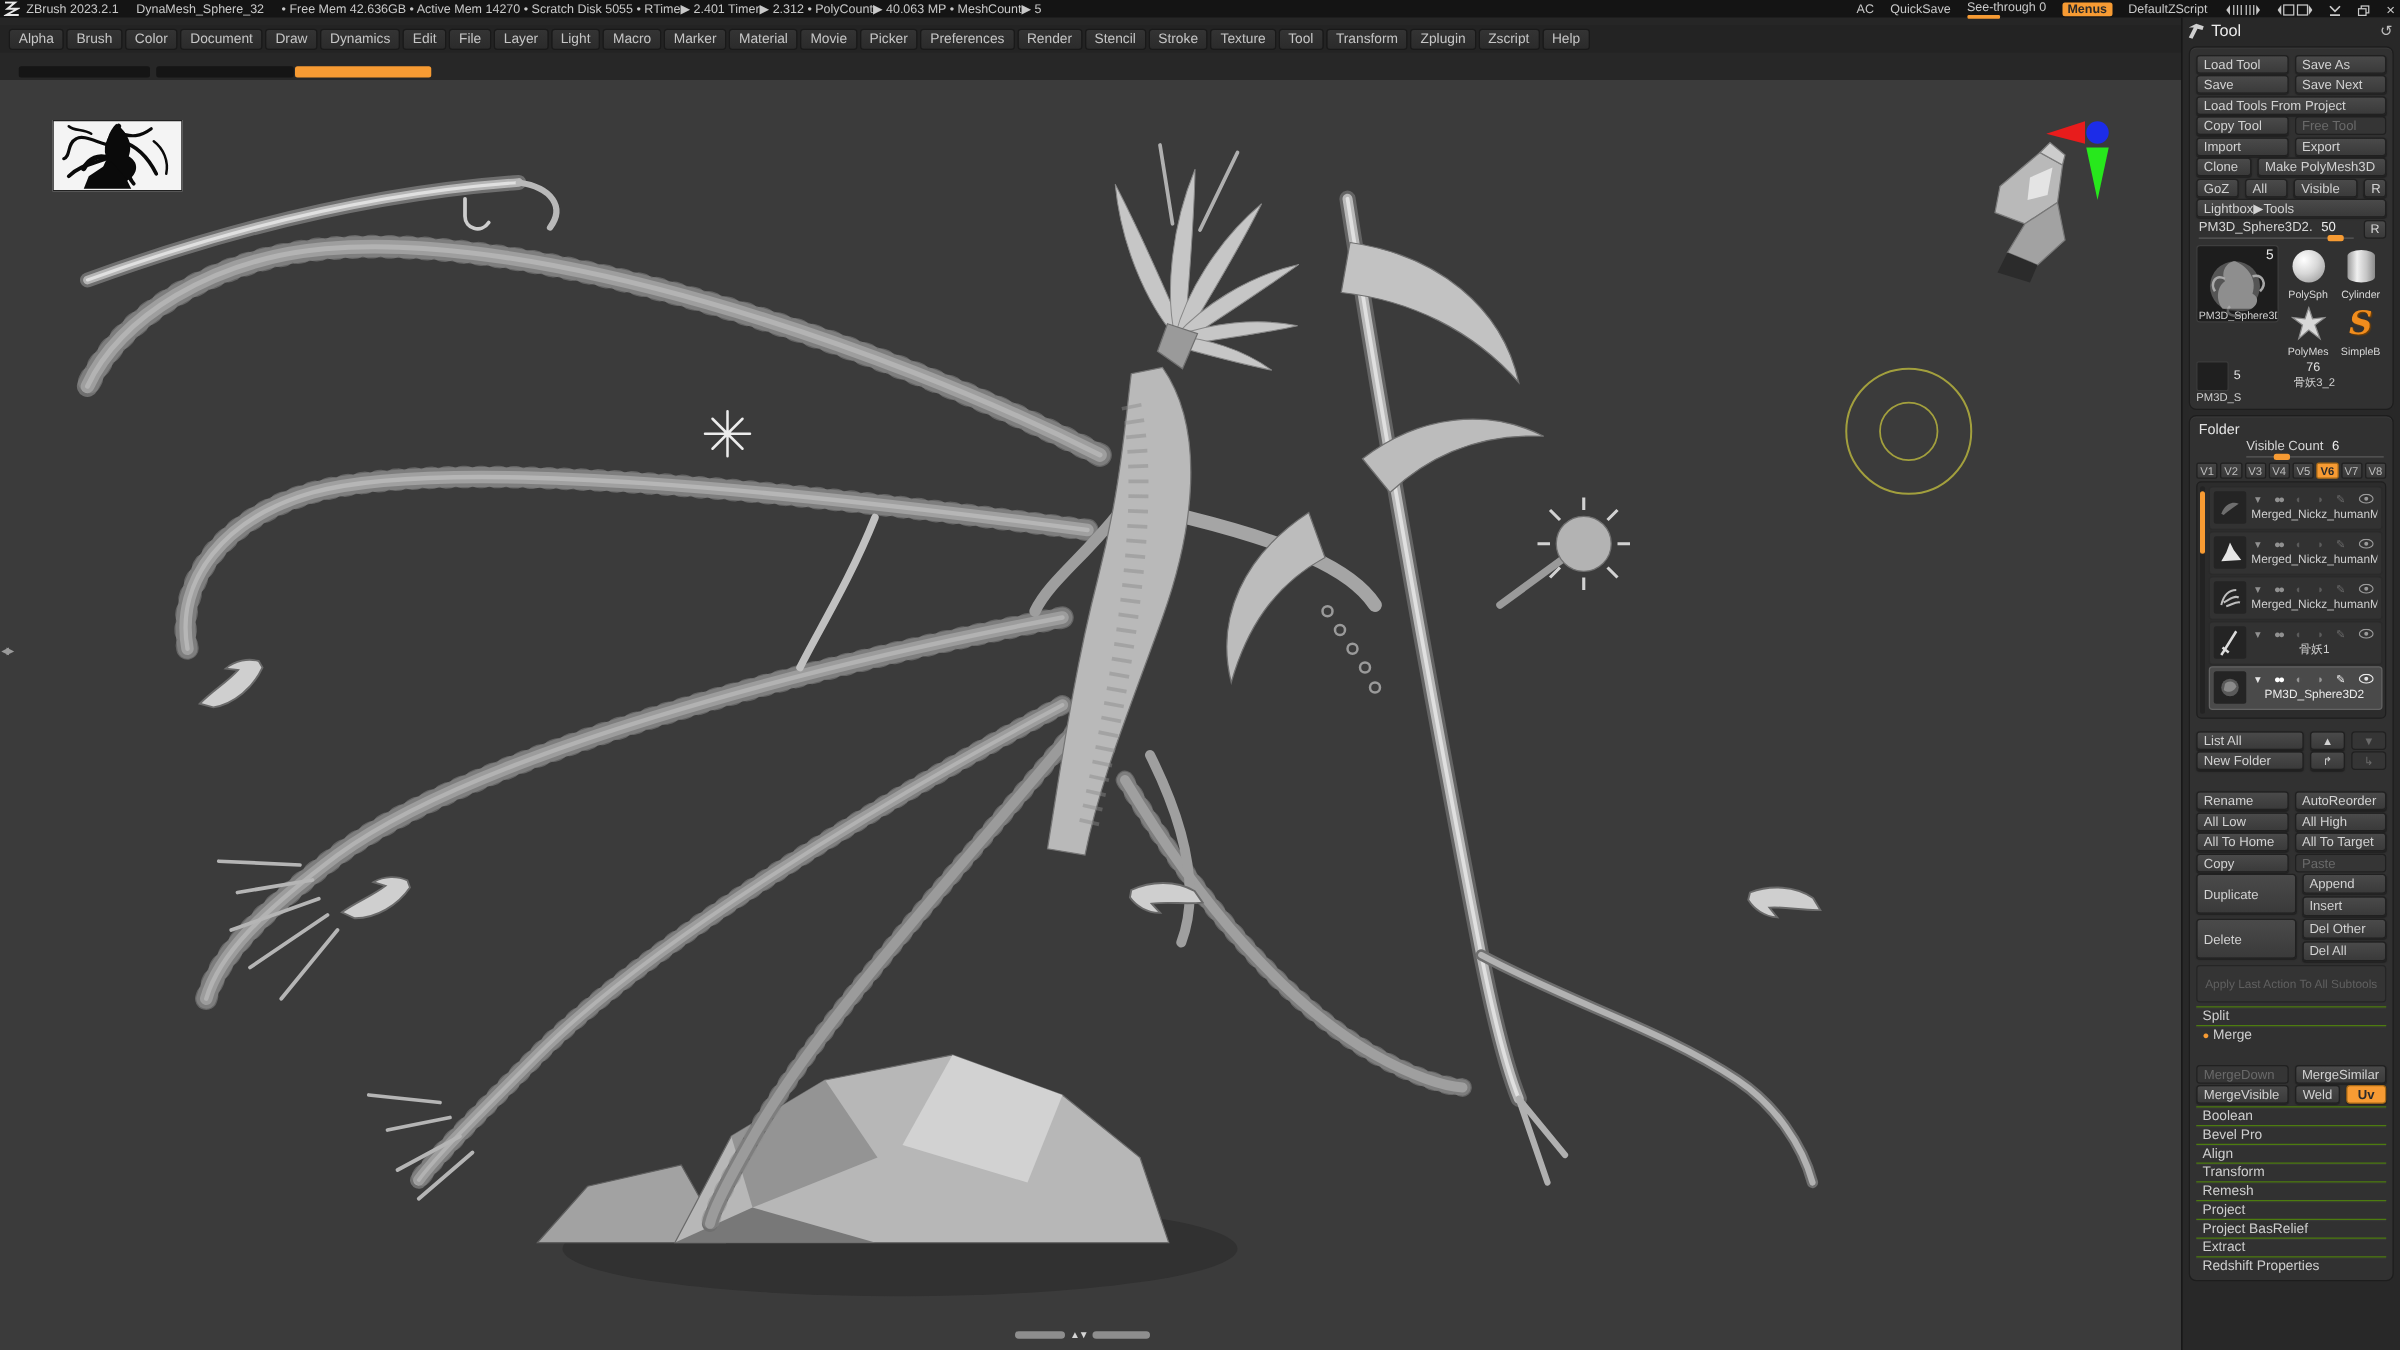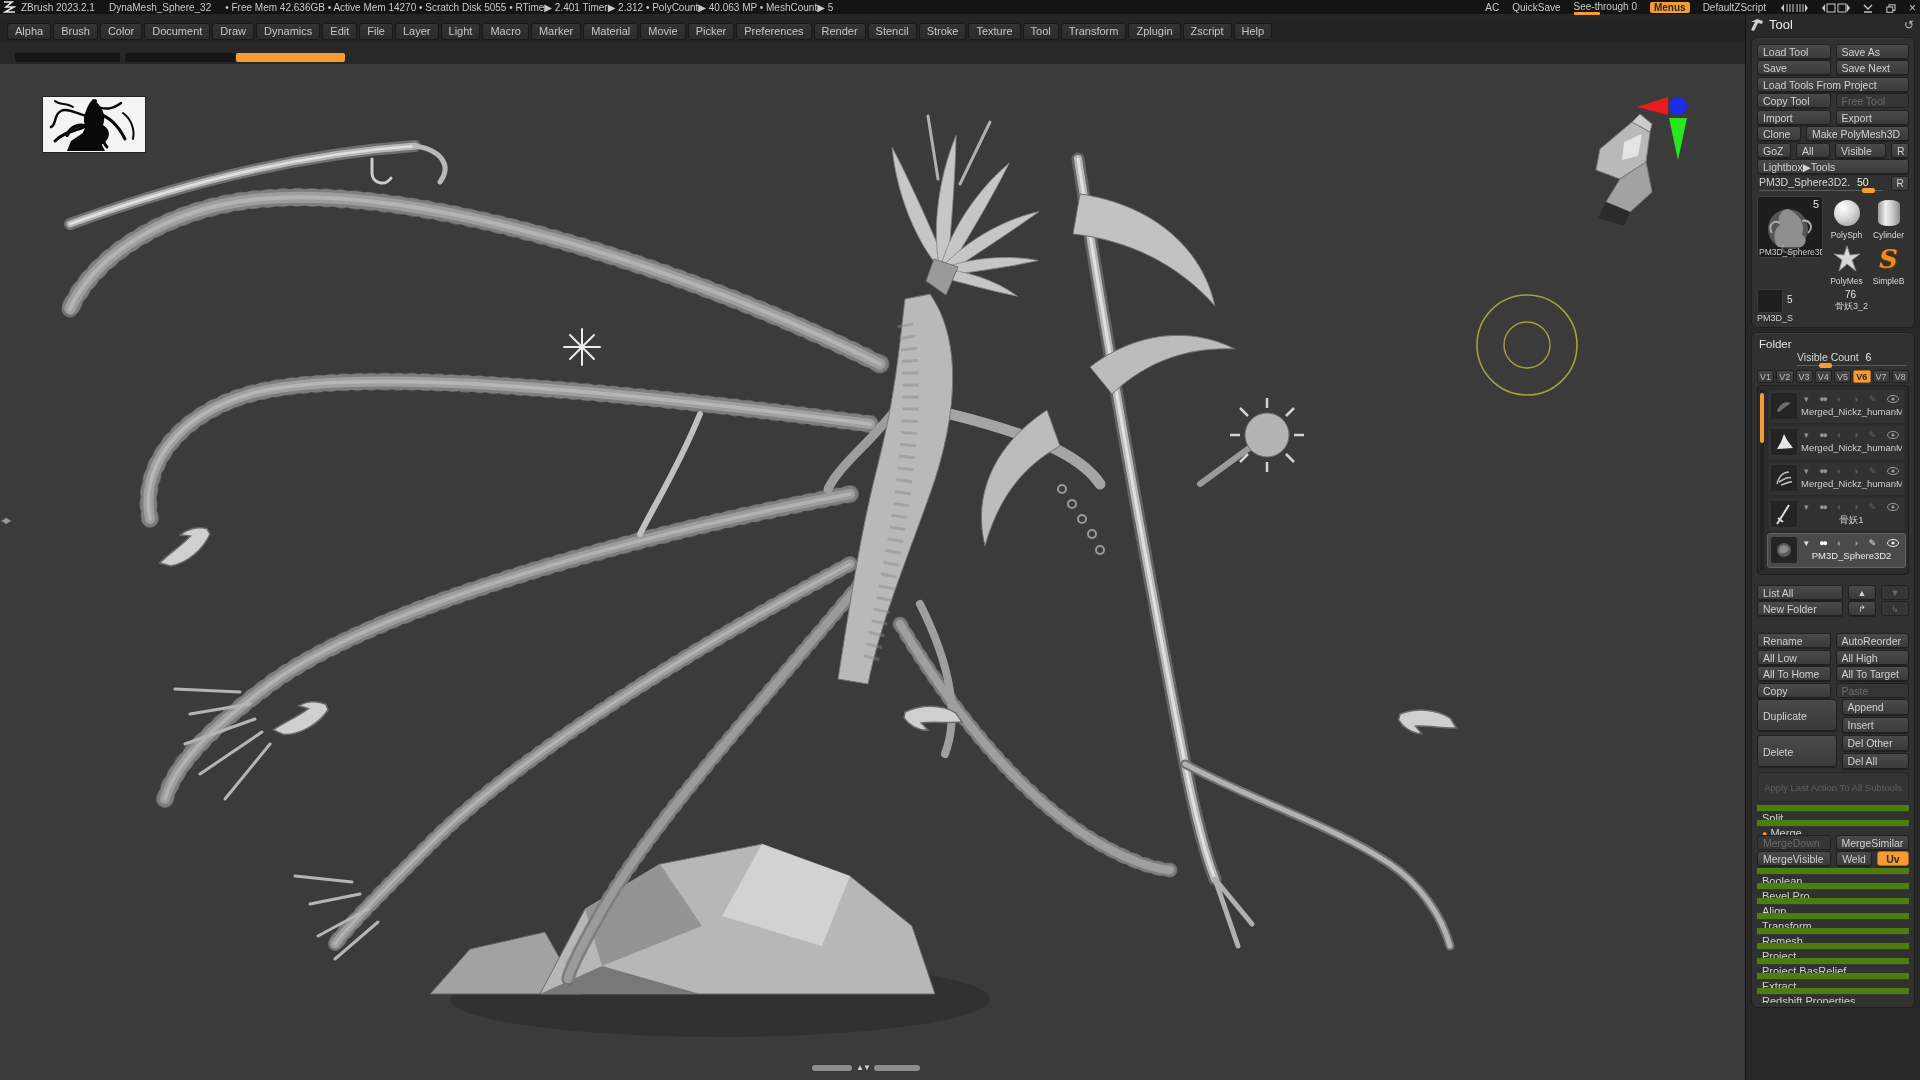--- a/index.html
+++ b/index.html
@@ -97,21 +97,21 @@
   .stitem .thumb { width:26px; height:26px; background:#242424; border-radius:2px; margin:1px 4px 0 0; flex:0 0 26px;
                    display:flex; align-items:center; justify-content:center;}
   .stitem .body { flex:1; display:flex; flex-direction:column; overflow:hidden;}
   .sticons { display:flex; justify-content:space-between; align-items:center; font-size:9px; color:#a9a9a9;
              padding:0 3px; height:13px; opacity:.8;}
   .stitem.selected .sticons { color:#e6e6e6; opacity:1;}
   .stname { font-size:9.5px; text-align:center; color:#cfcfcf; white-space:nowrap; overflow:hidden; line-height:14px;}
   .eyeicon svg { display:block; }
   
   .sectrow { height:15px; line-height:15px; font-size:11px; color:#cfcfcf; padding-left:5px;
-             border-top:6px solid #4d7c0f; box-shadow:inset 0 1px 0 rgba(255,255,255,.035); white-space:nowrap; overflow:hidden;}
+             border-top:1px solid #4d7c0f; box-shadow:inset 0 1px 0 rgba(255,255,255,.035); white-space:nowrap; overflow:hidden;}
   .sectrow .dot { color:#f79b33; margin-right:3px; font-size:9px; }
   .applylast { height:30px; line-height:30px; font-size:9.5px; color:#606060; background:#343434;
                border:1px solid #252525; border-radius:3px; text-align:center; margin:3px 0;
                white-space:nowrap; overflow:hidden;}
   .gap8 { height:8px; } .gap14 { height:14px; }
 </style>
 </head>
 <body>
 
 <div id="titlebar">
@@ -655,21 +655,21 @@
       <span class="btn tall">Delete</span>
       <span class="col">
         <span class="btn">Del Other</span>
         <span class="btn">Del All</span>
       </span>
     </div>
     <div class="applylast">Apply Last Action To All Subtools</div>
 
     <div class="sectrow">Split</div>
     <div class="sectrow"><span class="dot">●</span><span>Merge</span></div>
-    <div class="row" style="margin-top:0;">
+    <div class="row" style="margin-top:17px;">
       <span class="btn disabled">MergeDown</span>
       <span class="btn">MergeSimilar</span>
     </div>
     <div class="row">
       <span class="btn">MergeVisible</span>
       <span class="btn center" style="flex:0 0 36px">Weld</span>
       <span class="btn orange" style="flex:0 0 32px">Uv</span>
     </div>
     <div class="sectrow">Boolean</div>
     <div class="sectrow">Bevel Pro</div>

